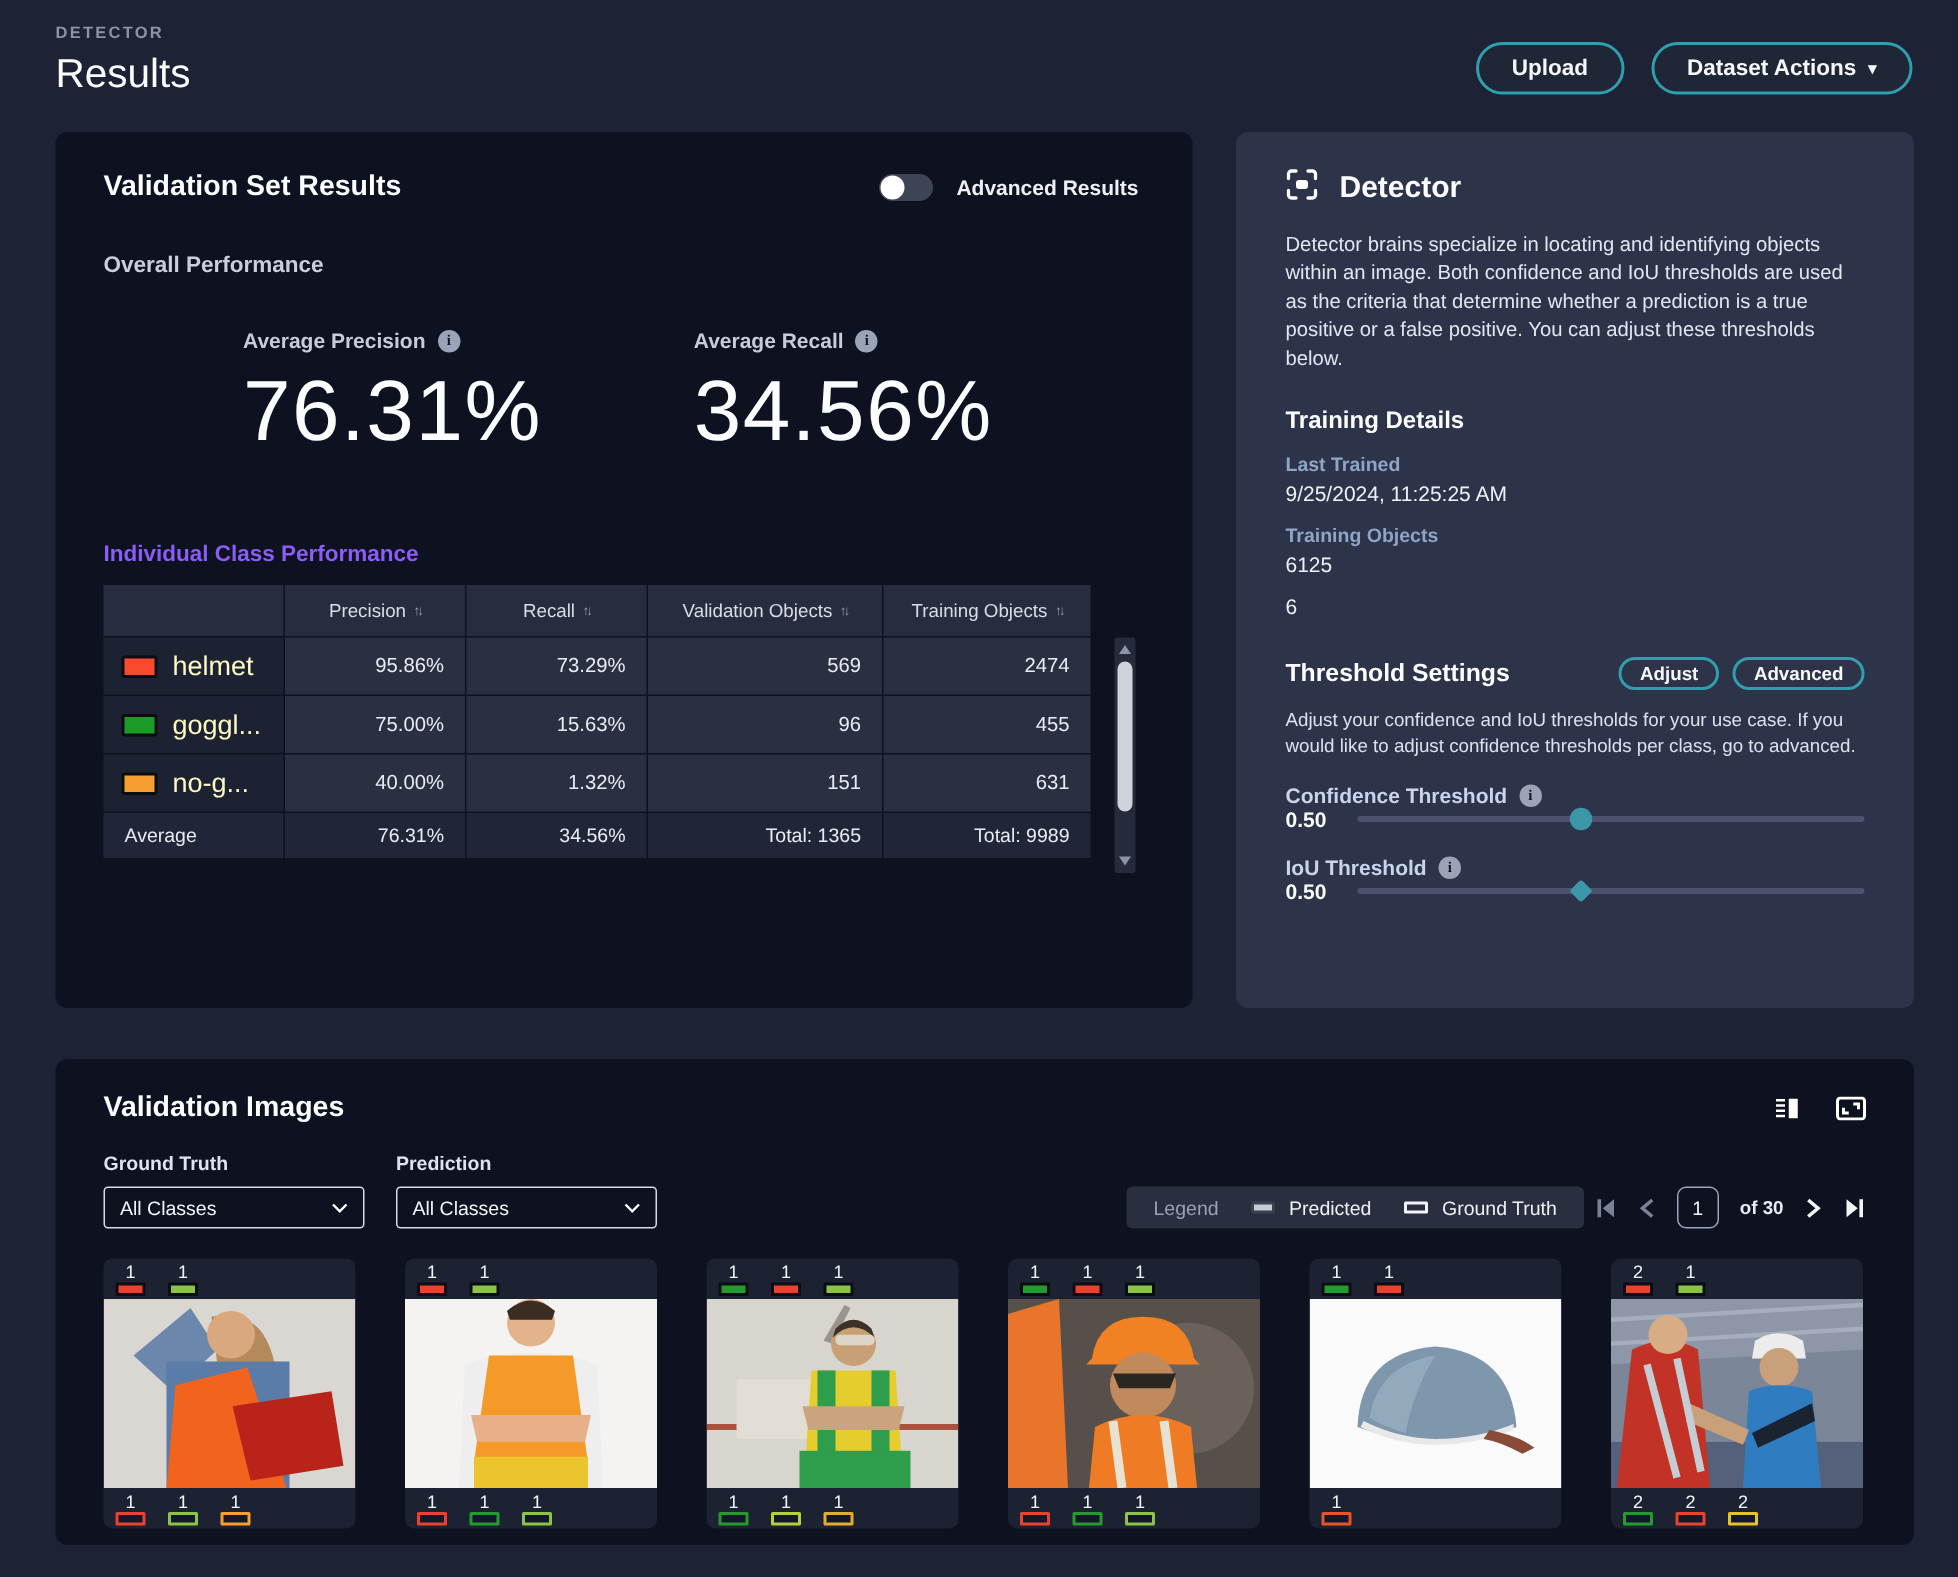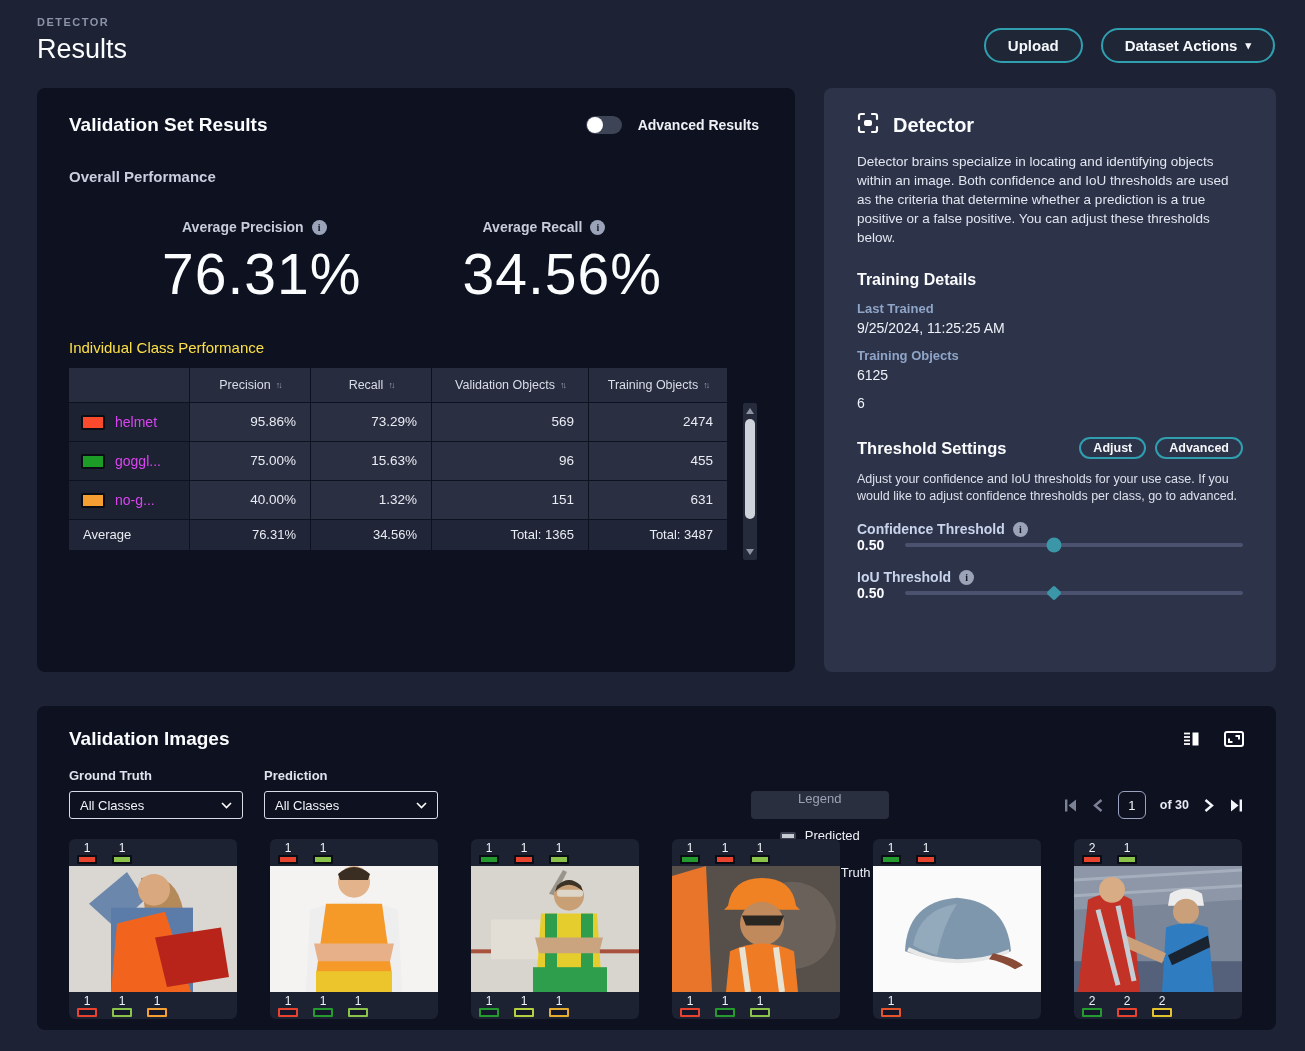--- a/index.html
+++ b/index.html
@@ -42,47 +42,47 @@
   .toggle-wrap { display:flex; align-items:center; gap:16px; padding-right:4px; }
   .toggle { width:36px; height:18px; background:#3d4456; border-radius:9px; position:relative; cursor:pointer; }
   .toggle .knob { width:16px; height:16px; background:#ffffff; border-radius:50%; position:absolute; left:1px; top:1px; }
   .toggle-label { font-size:14px; font-weight:bold; color:#eef0f5; }
 
   .sub-heading { font-size:15px; font-weight:bold; color:#c9cede; margin-top:32px; }
 
   .metrics { display:flex; margin-top:34px; margin-left:93px; }
   .metric { width:307px; }
   .metric-label-row { display:flex; align-items:center; gap:8px; }
-  .metric-label { font-size:14px; font-weight:bold; color:#c6ccda;margin-left:20px; }
+  .metric-label { font-size:14px; font-weight:bold; color:#c6ccda; }
   .info-icon {
     width:15px; height:15px; border-radius:50%; background:#9aa3b8; color:#141928;
     font-size:10px; font-weight:bold; display:inline-flex; align-items:center; justify-content:center;
     font-family:"Liberation Serif", serif;
   }
   .metric-value { font-size:57px; font-weight:300; color:#fbfcfe; margin-top:6px; letter-spacing:1px; }
 
-  .table-heading { font-size:15px; font-weight:normal; color:#fde047; margin-top:32px; }
+  .table-heading { font-size:15px; font-weight:bold; color:#8b5cf6; margin-top:54px; }
 
   
   .vtable { margin-top:12px; width:673px; position:relative; font-size:13.5px; }
   .trow { display:flex; gap:1px; }
   .tcell { background:#2a2f42; }
   .th-row .tcell { background:#272c3e; height:34px; display:flex; align-items:center; justify-content:center; gap:5px; font-size:12.5px; color:#d9dde8; }
   .th-row .name-col { background:#272c3e; }
   .sort-icon { font-size:9px; color:#98a0b4; letter-spacing:-2px; }
   .name-col { width:120px; flex:none; }
   .col-p, .col-r { width:120px; flex:none; }
   .col-v { width:156px; flex:none; }
   .col-t { width:138px; flex:none; }
   .tbody .trow { margin-top:1px; }
   .tbody .tcell { height:38px; line-height:38px; }
   .tbody .name-col { background:#1d2233; display:flex; align-items:center; }
   .num { text-align:right; padding-right:14px; color:#e9ecf3; }
   .swatch { width:24px; height:15px; border:2px solid #0a0d14; border-radius:2px; margin:0 10px 0 12px; flex:none; }
-  .class-label { font-size:14px; color:#d946ef; }
+  .class-label { font-size:18px; color:#fef9c3; }
   .tf-row { margin-top:1px; }
   .tf-row .tcell { background:#202537; height:30px; line-height:30px; font-size:13px; }
   .tf-row .name-col { padding-left:14px; color:#e9ecf3; }
   
   .tbl-scrollbar { position:absolute; right:-15px; top:35px; width:14px; height:157px; background:#262b3c; border-radius:2px; }
   .sb-arrow { position:absolute; left:3px; width:0; height:0; border-left:4px solid transparent; border-right:4px solid transparent; }
   .sb-up { top:5px; border-bottom:6px solid #8d93a5; }
   .sb-down { bottom:5px; border-top:6px solid #8d93a5; }
   .sb-thumb { position:absolute; left:2px; top:16px; width:10px; height:100px; background:#ced2da; border-radius:5px; }
 
@@ -125,21 +125,21 @@
   .controls-row { display:flex; align-items:flex-end; margin-top:18px; }
   .filter-group { width:195px; }
   .filter-label { font-size:13px; font-weight:bold; color:#dfe3ed; }
   .select-box {
     margin-top:8px; width:174px; height:28px; border:1px solid #d8dce6; border-radius:3px;
     display:flex; align-items:center; justify-content:space-between; padding:0 10px;
     font-size:13px; color:#f2f4f9; cursor:pointer; background:transparent;
   }
   .legend-bar {
     margin-left:292px; height:28px; background:#2a2f40; border-radius:4px;
-    display:flex; align-items:center; gap:22px; padding:0 18px; font-size:13px;flex-direction:column;
+    display:flex; align-items:center; gap:22px; padding:0 18px; font-size:13px;
   }
   .legend-title { color:#9aa1b2; }
   .legend-item { display:flex; align-items:center; gap:9px; color:#eef0f5; }
   .lchip-filled { width:16px; height:8px; background:#c6cbd4; border:2px solid #3a4050; border-radius:2px; }
   .lchip-outline { width:16px; height:8px; border:2px solid #f2f4f8; border-radius:1px; }
   .pagination { margin-left:auto; display:flex; align-items:center; gap:14px; }
   .page-input {
     width:28px; height:28px; background:transparent; border:1px solid #9aa3c0; border-radius:6px;
     color:#f2f4f9; font-size:13px; text-align:center; font-family:"Liberation Sans", sans-serif;
   }
@@ -262,21 +262,21 @@
             <div class="tcell col-v num">151</div>
             <div class="tcell col-t num">631</div>
           </div>
         </div>
 
         <div class="trow tf-row">
           <div class="tcell name-col">Average</div>
           <div class="tcell col-p num">76.31%</div>
           <div class="tcell col-r num">34.56%</div>
           <div class="tcell col-v num">Total: 1365</div>
-          <div class="tcell col-t num">Total: 3487</div>
+          <div class="tcell col-t num">Total: 9989</div>
         </div>
 
         <div class="tbl-scrollbar">
           <div class="sb-arrow sb-up"></div>
           <div class="sb-thumb"></div>
           <div class="sb-arrow sb-down"></div>
         </div>
       </div>
     </section>
 

